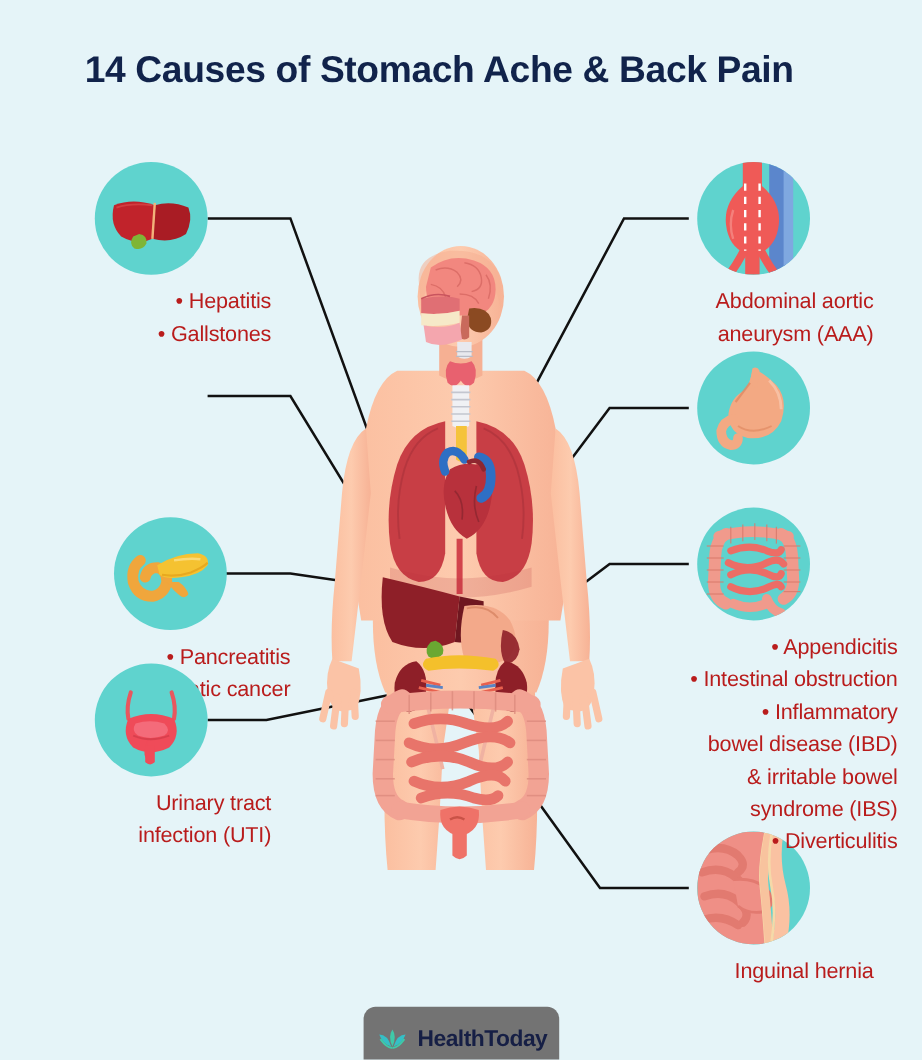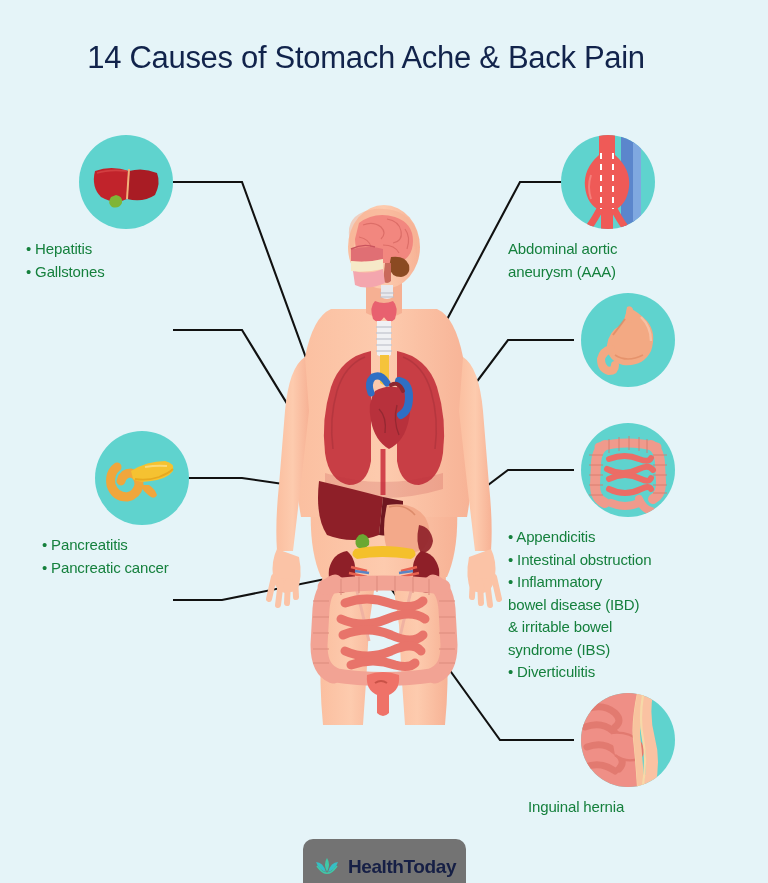--- a/index.html
+++ b/index.html
@@ -10,41 +10,41 @@
     position:relative;
     overflow:hidden;
   }
   #stage { position:relative; width:768px; height:883px; }
 
   
   .title {
     position:absolute; left:0; top:38px; width:732px;
     text-align:center;
     color:#11234b;
-    font-size:31px; font-weight:normal; line-height:1.32;
+    font-size:31px; font-weight:bold; line-height:1.32;
     letter-spacing:-0.3px;
   }
 
   
   #lines { position:absolute; left:0; top:0; width:768px; height:883px; }
 
   
   #body-svg { position:absolute; left:263px; top:205px; width:242px; height:520px; }
 
   
   .node { position:absolute; }
   .bubble {
     width:94px; height:94px; border-radius:50%;
     background:#5fd3ce; overflow:hidden; position:relative;
     margin:0 auto;
   }
   .bubble svg { position:absolute; left:0; top:0; width:94px; height:94px; }
   .caption {
-    margin-top:9px; text-align:left;
-    color:#15803d; font-size:15px; line-height:1.5;
+    margin-top:9px; text-align:right;
+    color:#b91c1c; font-size:18px; line-height:1.5;
     letter-spacing:-0.15px;
     white-space:pre-line;
   }
 
   
   .footer-card {
     position:absolute; left:303px; top:839px;
     width:163px; height:56px;
     background:#737373; border-radius:10px 10px 0 0;
     display:flex; align-items:center; justify-content:center; gap:7px;
@@ -253,22 +253,37 @@
         <path d="M36,40 Q52,30 70,30 Q80,32 78,40 Q72,48 56,50 Q44,52 38,48 Z" fill="#f5c231"></path>
         <path d="M40,48 Q52,50 64,46 Q74,42 78,38" stroke="#e8a91f" stroke-width="1.8" fill="none"></path>
         <path d="M44,54 Q50,62 56,66 Q60,68 62,64 Q60,58 54,54 Z" fill="#f0a63c"></path>
         <path d="M50,36 Q62,34 72,35" stroke="#fbe08a" stroke-width="2" fill="none" opacity="0.8"></path>
       </svg>
     </div>
     <div class="caption">• Pancreatitis
 • Pancreatic cancer</div>
   </div>
 
-
-  <div class="node" style="left:508px; top:135px; width:200px;">
+  <div class="node" style="left:26px; top:553px; width:200px;">
+    <div class="bubble">
+      <svg viewBox="0 0 94 94">
+        <path d="M30,24 Q26,36 28,46" stroke="#e8575e" stroke-width="3.4" fill="none" stroke-linecap="round"></path>
+        <path d="M64,24 Q68,36 66,46" stroke="#e8575e" stroke-width="3.4" fill="none" stroke-linecap="round"></path>
+        <path d="M28,46 Q22,60 32,70 Q46,78 62,70 Q72,60 66,46 Q47,38 28,46 Z" fill="#ef4b59"></path>
+        <path d="M34,50 Q46,46 58,50 Q64,56 58,60 Q46,64 36,60 Q30,56 34,50 Z" fill="#f47180" opacity="0.85"></path>
+        <path d="M42,70 Q40,78 44,80 L44,62 Z" fill="#ef4b59"></path>
+        <path d="M42,68 L42,82 Q46,86 50,82 L50,68 Z" fill="#ef4b59"></path>
+        <path d="M32,60 Q46,66 62,60" stroke="#d03b48" stroke-width="1.6" fill="none" opacity="0.7"></path>
+      </svg>
+    </div>
+    <div class="caption">Urinary tract
+infection (UTI)</div>
+  </div>
+
+  <div class="node" style="left:528px; top:135px; width:200px;">
     <div class="bubble">
       <svg viewBox="0 0 94 94">
         <rect x="60" y="0" width="14" height="94" fill="#5b86cc"></rect>
         <rect x="72" y="0" width="8" height="94" fill="#7fa8e0"></rect>
         <path d="M38,0 L38,20 Q22,34 24,52 Q26,70 40,76 L40,94 L52,94 L52,76 Q66,70 68,52 Q70,34 54,20 L54,0 Z" fill="#ef5a57"></path>
         <path d="M40,72 Q34,84 28,92" stroke="#ef5a57" stroke-width="7" fill="none" stroke-linecap="round"></path>
         <path d="M52,72 Q58,84 64,92" stroke="#ef5a57" stroke-width="7" fill="none" stroke-linecap="round"></path>
         <path d="M40,18 L40,74" stroke="#ffffff" stroke-width="2" stroke-dasharray="6 5" fill="none"></path>
         <path d="M52,18 L52,74" stroke="#ffffff" stroke-width="2" stroke-dasharray="6 5" fill="none"></path>
         <path d="M30,40 Q26,52 30,64" stroke="#f58a84" stroke-width="2" fill="none" opacity="0.8"></path>

